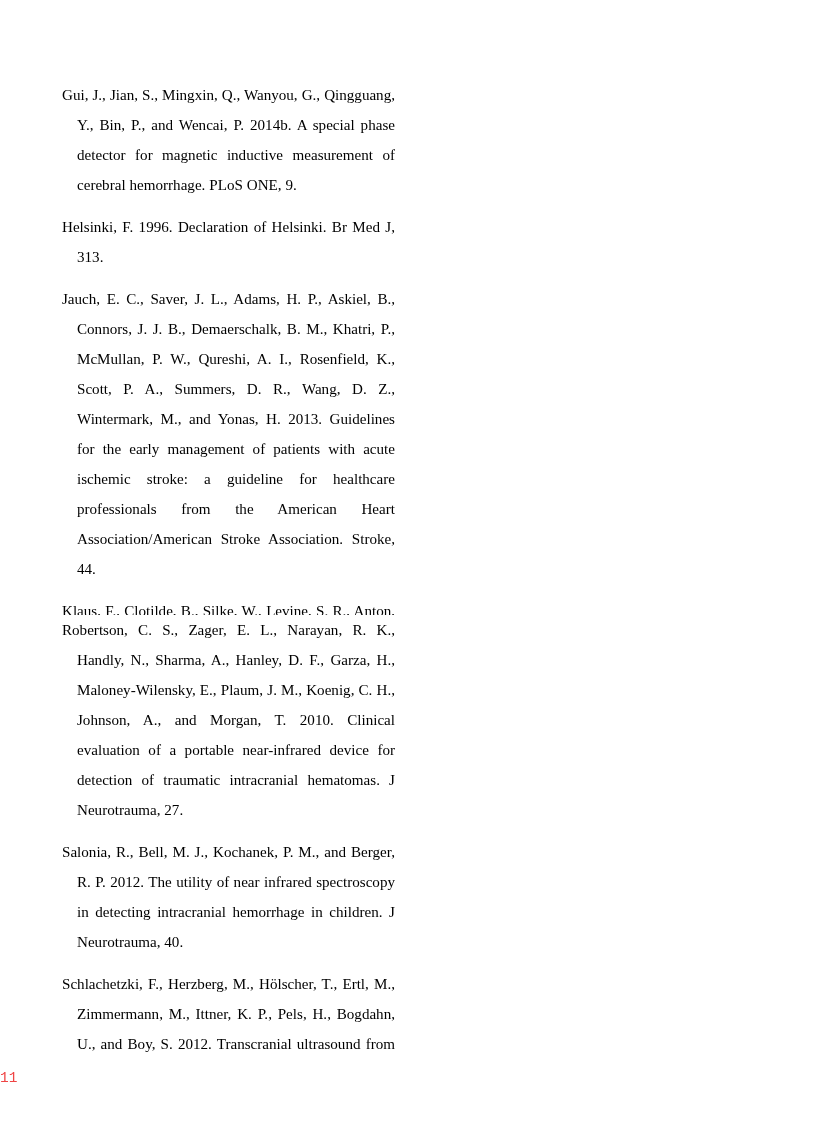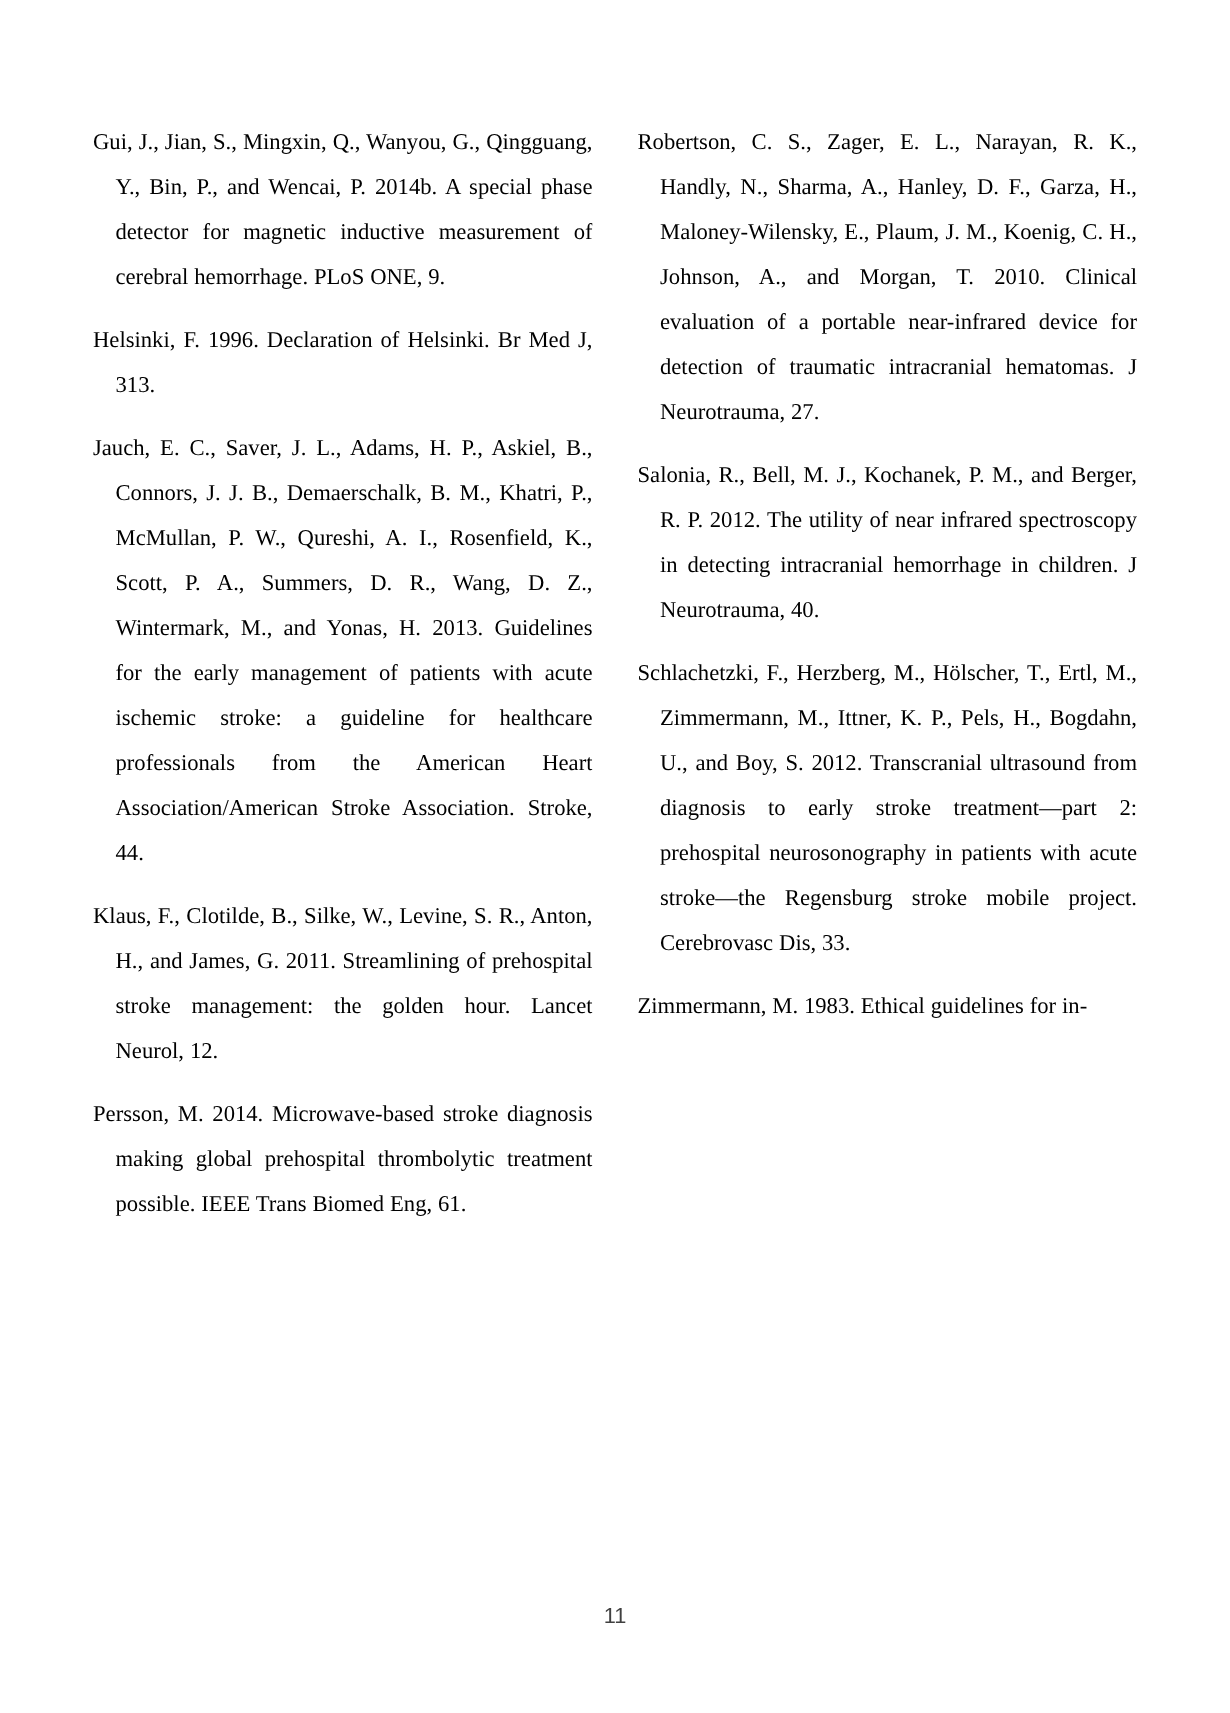--- a/index.html
+++ b/index.html
@@ -23,21 +23,21 @@
     height: 1142px;
     background: #ffffff;
   }
   .columns {
     position: absolute;
     left: 62px;
     top: 80px;
     width: 696px;
     height: 975px;
     display: flex;
-    flex-direction: row;
+    flex-direction: column;
     justify-content: space-between;
     overflow: hidden;
   }
   .column {
     width: 333px;
     overflow: hidden;
   }
   .ref-entry {
     font-size: 15.1px;
     line-height: 30px;
@@ -51,25 +51,24 @@
     word-spacing: 0.01em;
   }
   .ref-entry:last-child {
     margin-bottom: 0;
   }
   .page-number {
     position: absolute;
     left: 0;
     top: 1068px;
     width: 820px;
-    text-align: center;
     font-size: 14.5px;
     line-height: 20px;
-    font-family: Liberation Sans, sans-serif;
-    color: #404040;
+    font-family: Liberation Mono, monospace;
+    color: #ef4444;
   }
 </style>
 </head>
 <body>
 
 <div class="page">
 
   <div class="columns">
 
     <div class="column">

